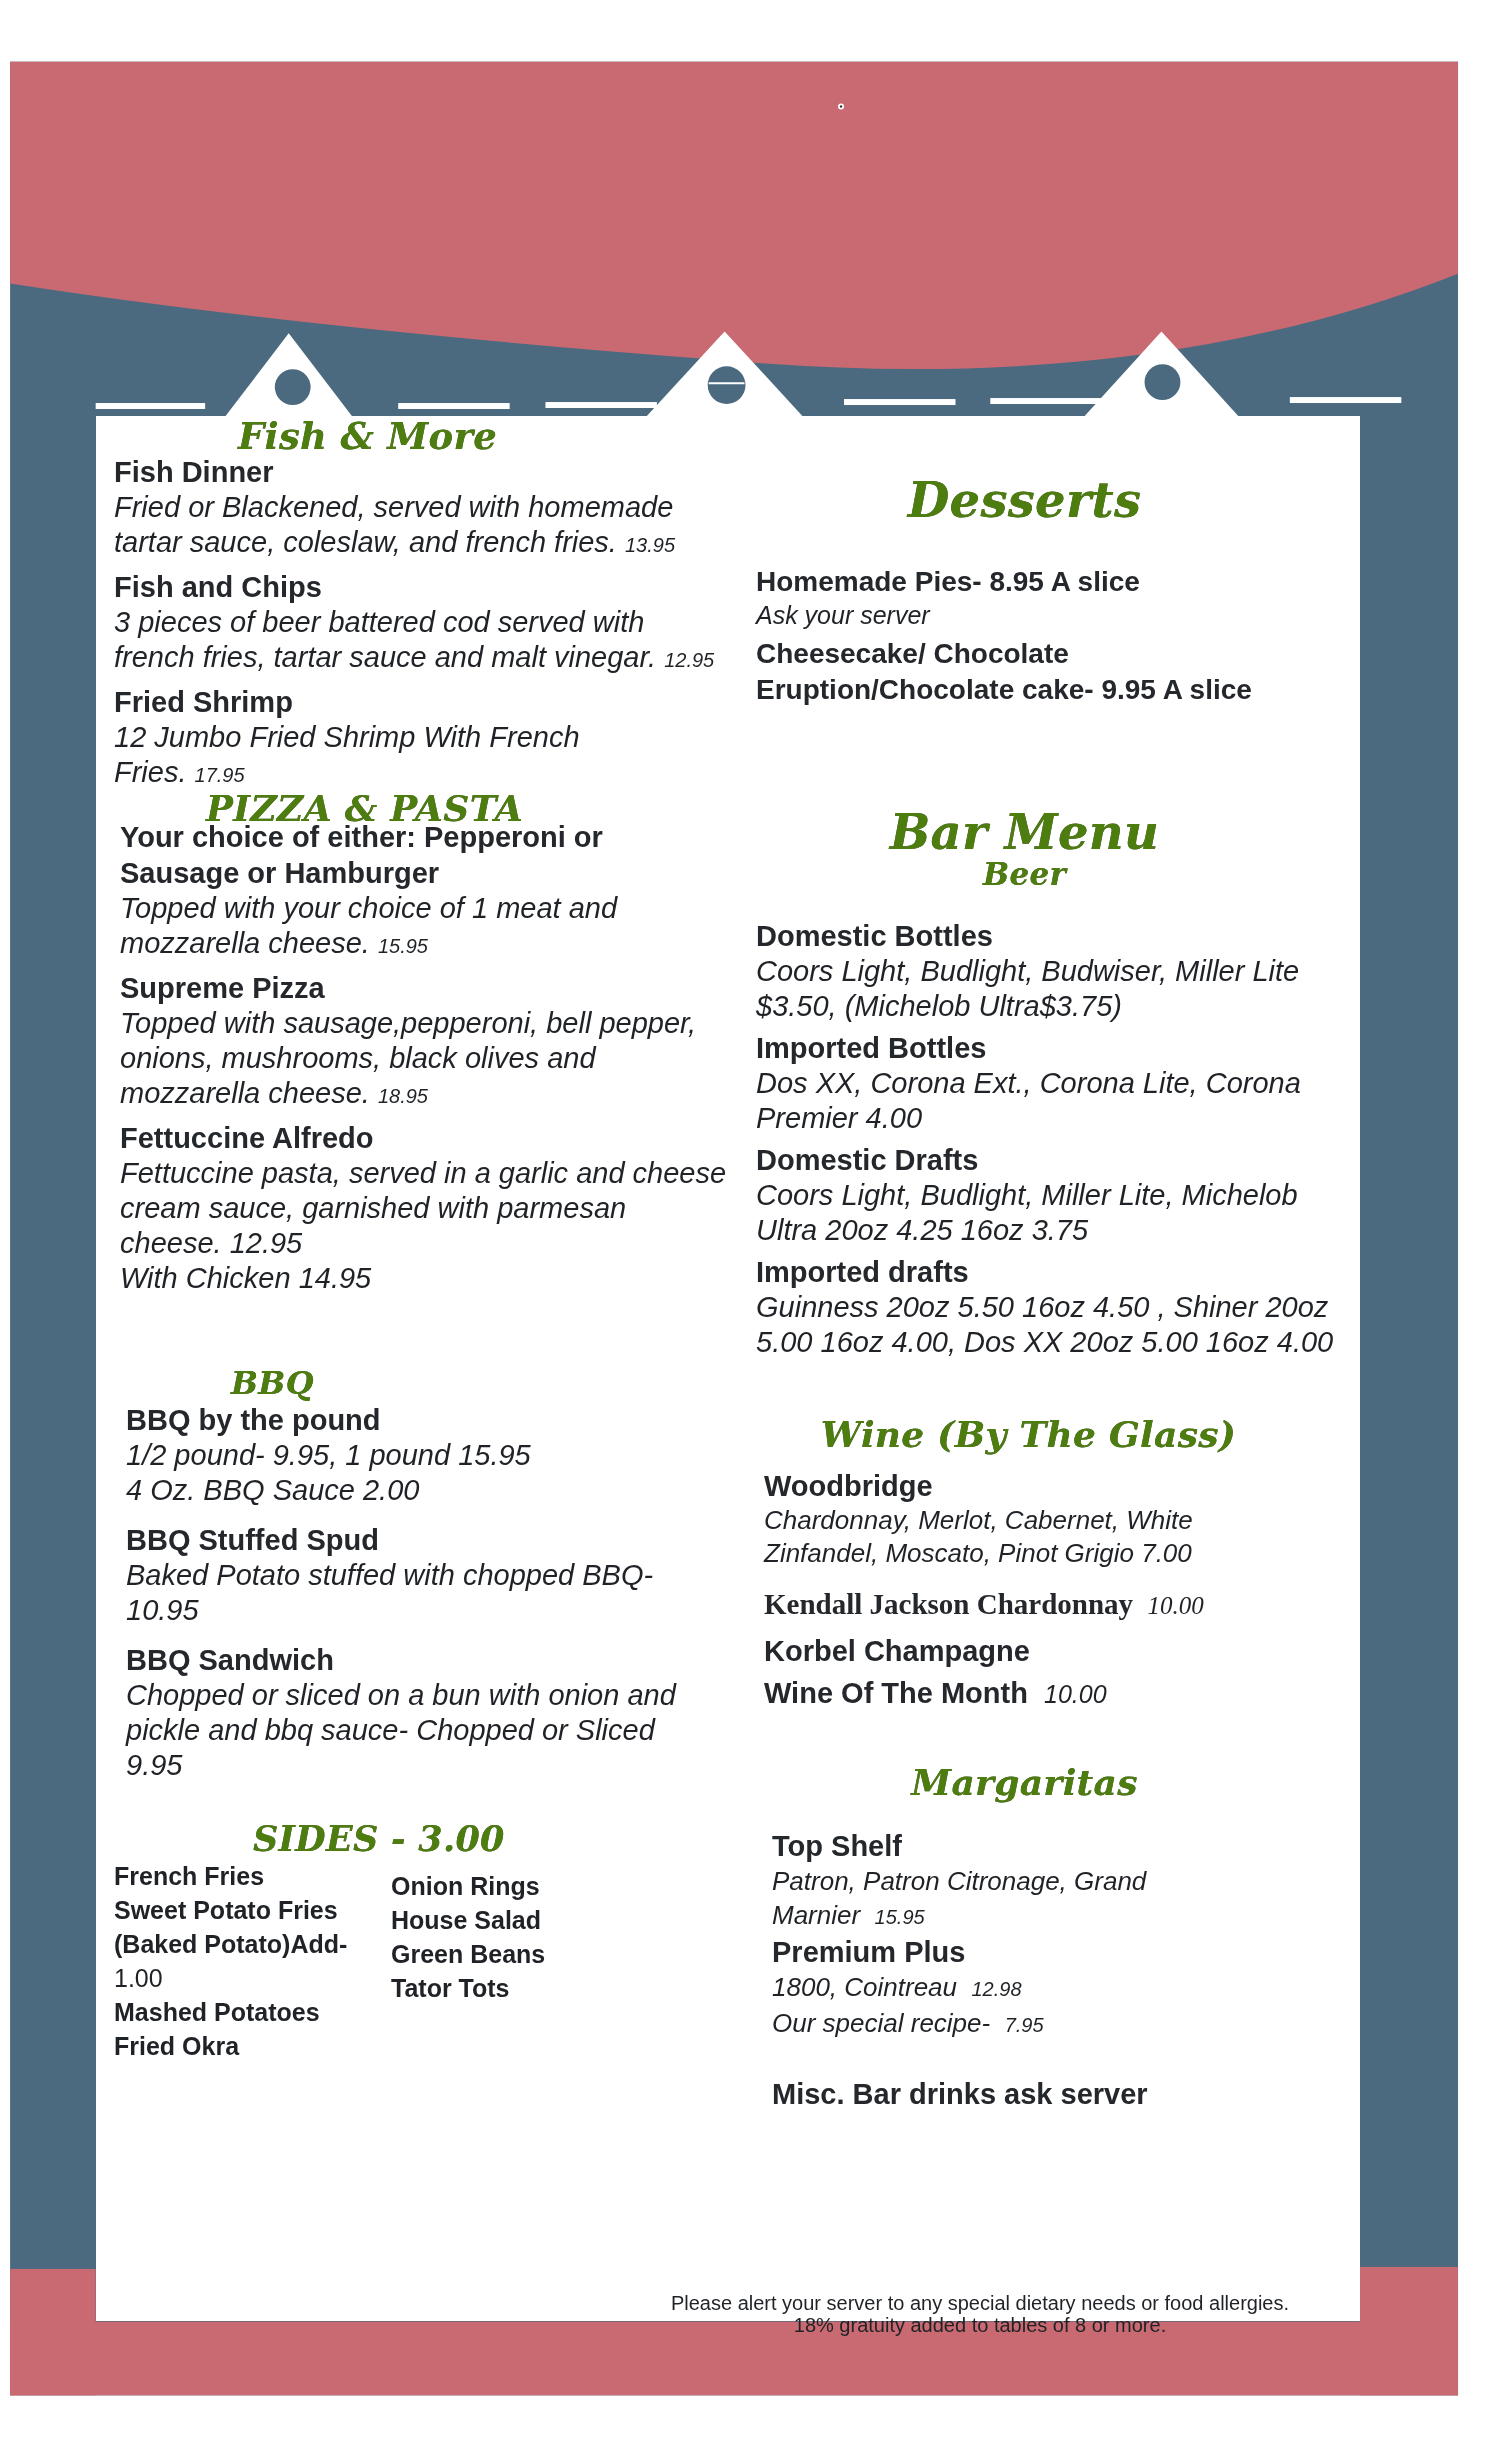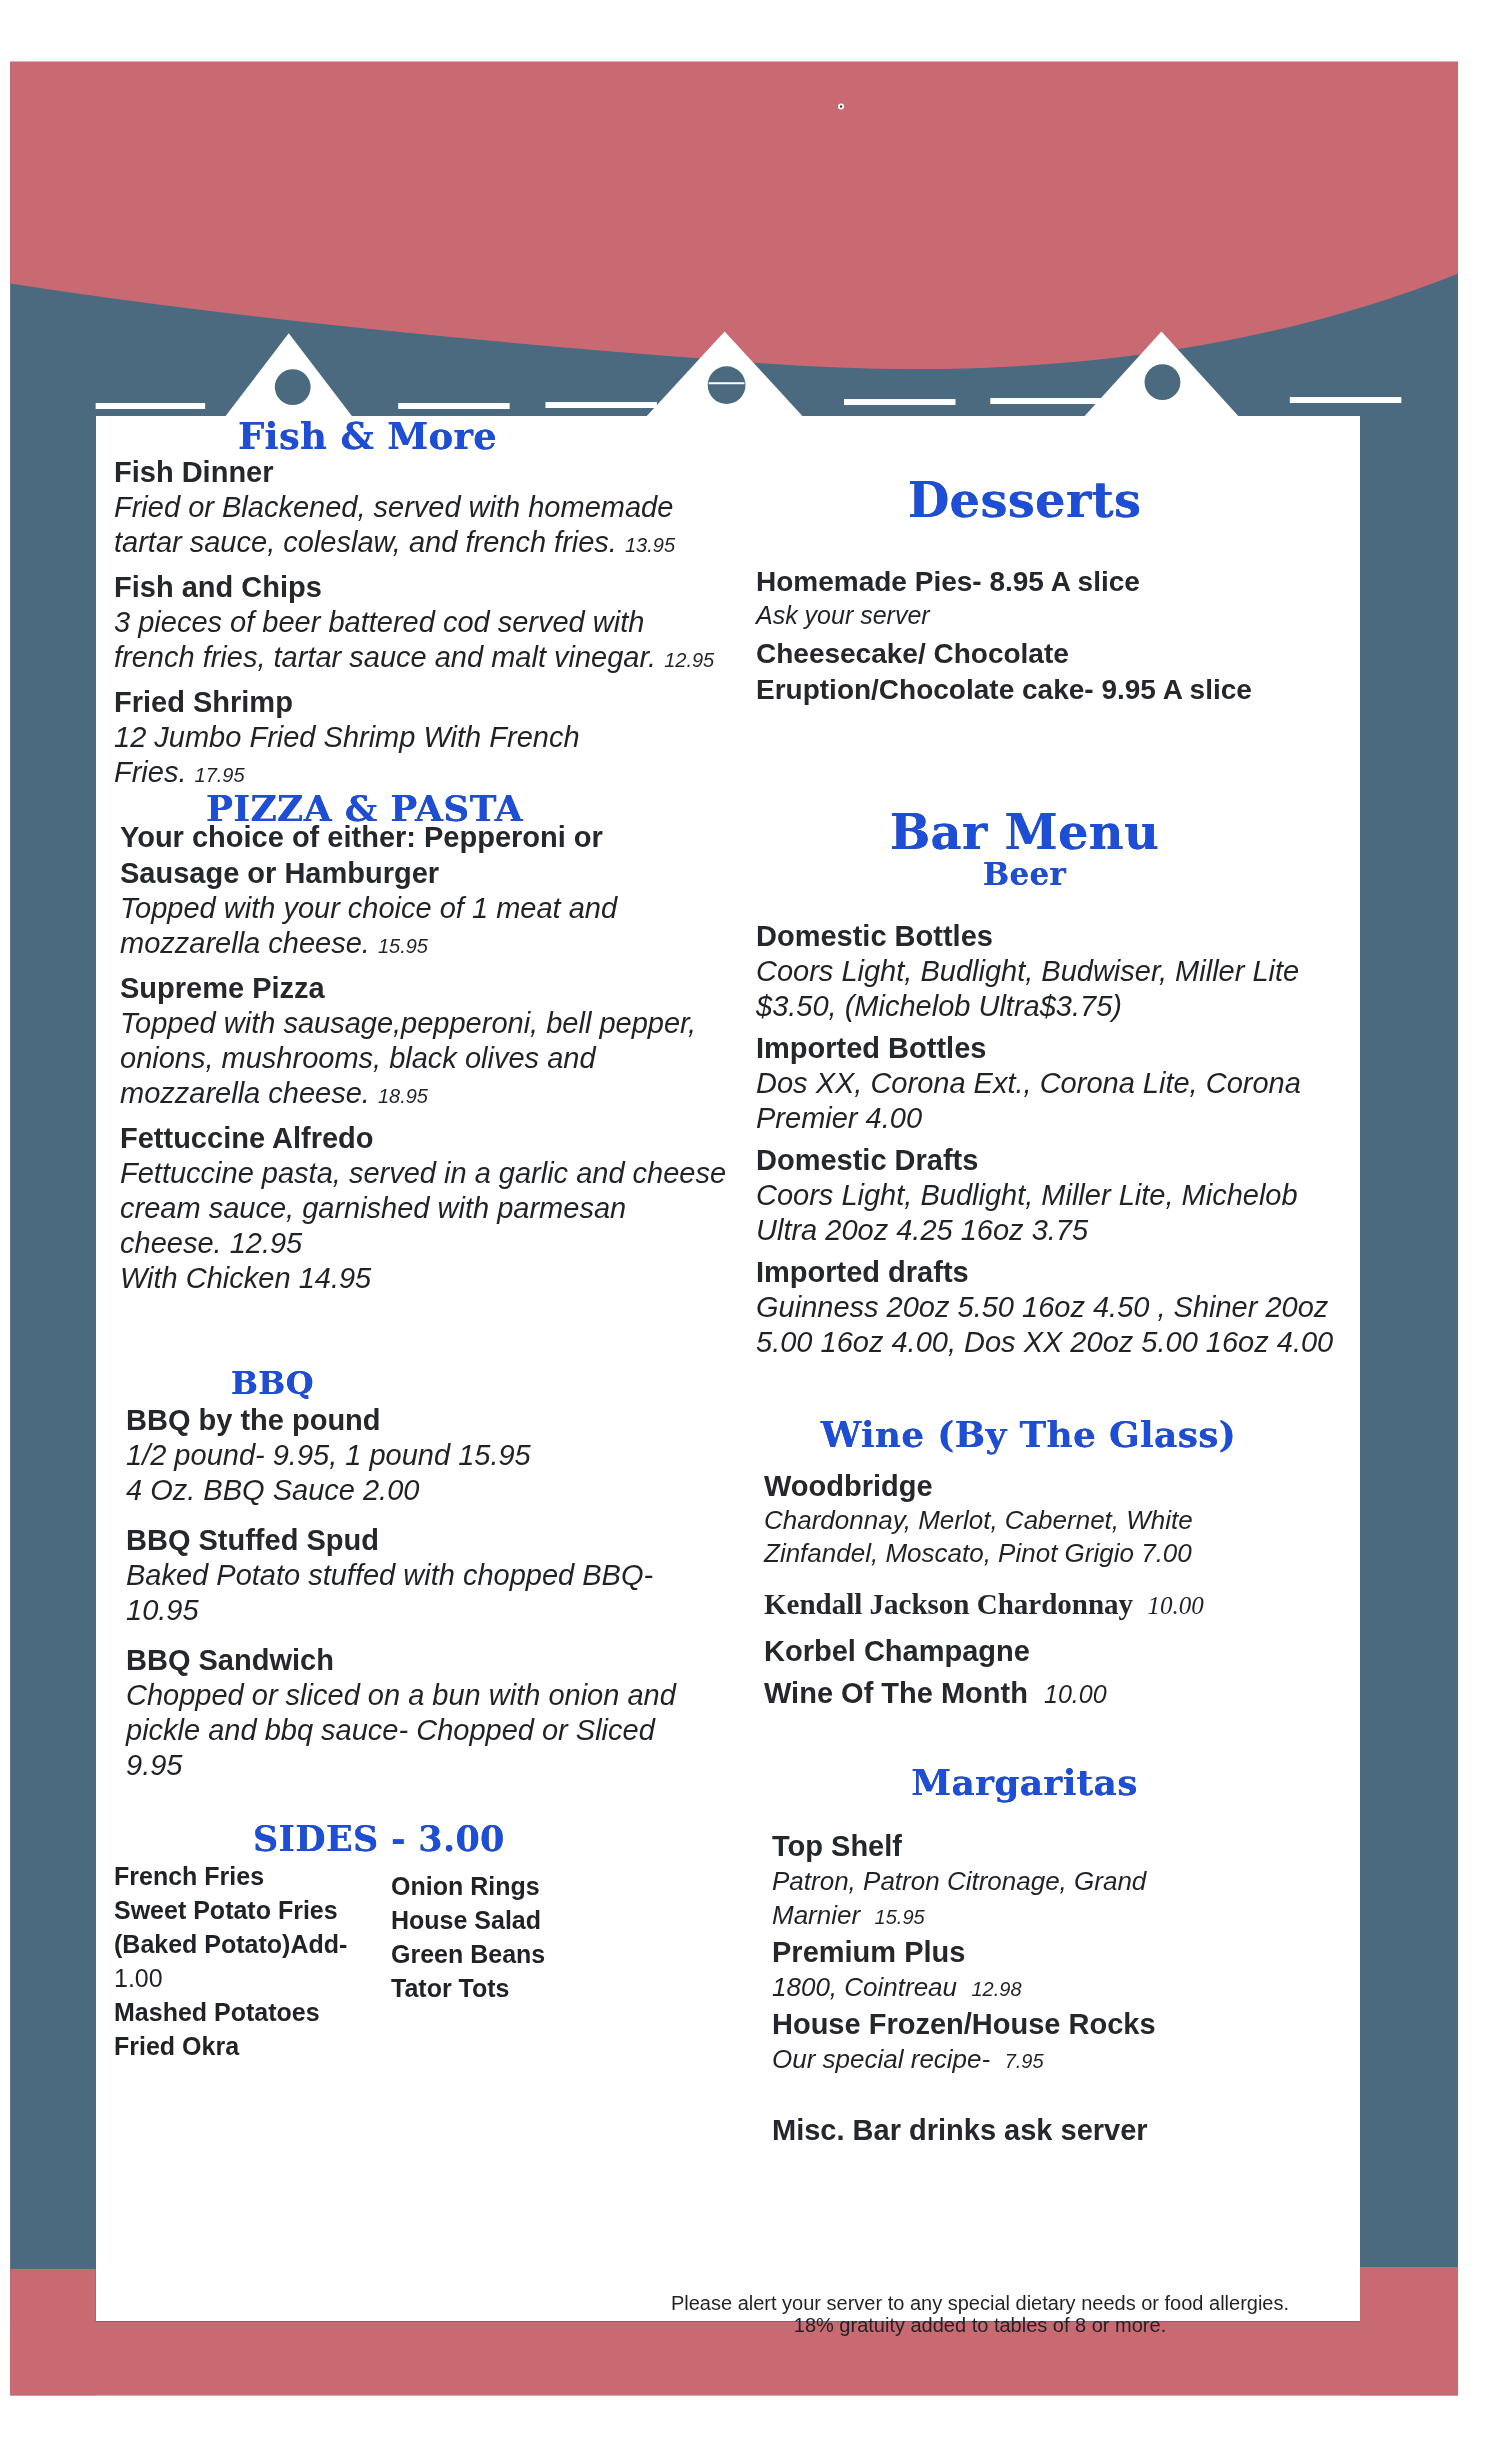--- a/index.html
+++ b/index.html
@@ -1,22 +1,22 @@
 <!DOCTYPE html>
 <html><head>
 <meta charset="utf-8">
 <style>
   html, body { margin:0; padding:0; }
   body { width:1493px; height:2459px; background:#ffffff; position:relative; overflow:hidden;
          font-family:"Liberation Sans", "DejaVu Sans", sans-serif; color:#1f2226; }
   #frame { position:absolute; left:0; top:0; width:1493px; height:2459px; }
   .panel { position:absolute; left:96px; top:416px; width:1264px; height:1905px; background:#ffffff; }
   .col { position:absolute; }
-  .sec-title { font-family:"DejaVu Serif", "Liberation Serif", serif; font-weight:bold; color:#1d4ed8;
-               text-shadow: 0 0 0.6px #555; letter-spacing:0.3px; }
+  .sec-title { font-family:"DejaVu Serif", "Liberation Serif", serif; font-weight:bold; color:#4d7c0f;
+               text-shadow: 0 0 0.6px #555; letter-spacing:0.3px;font-style:italic; }
   .item-name { font-weight:bold; font-size:29px; line-height:36px; color:#24272b; }
   .item-desc { font-style:italic; font-size:29px; line-height:35px; color:#1f2226; }
   .price-sm { font-style:italic; font-size:20px; }
   .mt6 { margin-top:6px; }
   .mt10 { margin-top:10px; }
   .mt14 { margin-top:14px; }
   .sides-grid { display:flex; }
   .sides-col { display:flex; flex-direction:column; }
   .side { font-weight:bold; font-size:25px; line-height:34px; }
   .foot { position:absolute; left:612px; top:2292px; width:736px; text-align:center;
@@ -146,21 +146,20 @@
     <div class="item-name mt10">Korbel Champagne</div>
     <div class="item-name mt6"><span>Wine Of The Month</span>&nbsp; <span class="item-desc" style="font-weight:normal; font-size:25px;">10.00</span></div>
   </section>
 
   <section style="margin-top:50px; margin-left:16px;">
     <div class="sec-title" style="text-align:center; font-size:36px; line-height:40px; margin-right:76px;">Margaritas</div>
     <div class="item-name" style="margin-top:26px;">Top Shelf</div>
     <div class="item-desc" style="font-size:26px; line-height:34px; padding-right:159px;"><span>Patron, Patron Citronage, Grand Marnier</span>&nbsp; <span class="price-sm">15.95</span></div>
     <div class="item-name">Premium Plus</div>
     <div class="item-desc" style="font-size:26px; line-height:34px;"><span>1800, Cointreau</span>&nbsp; <span class="price-sm">12.98</span></div>
-    <div class="item-name">House Frozen/House Rocks</div>
     <div class="item-desc" style="font-size:26px; line-height:34px;"><span>Our special recipe-</span>&nbsp; <span class="price-sm">7.95</span></div>
     <div class="item-name" style="margin-top:34px;">Misc. Bar drinks ask server</div>
   </section>
 </div>
 
 <div class="foot">
   <div>Please alert your server to any special dietary needs or food allergies.</div>
   <div>18% gratuity added to tables of 8 or more.</div>
 </div>
 

